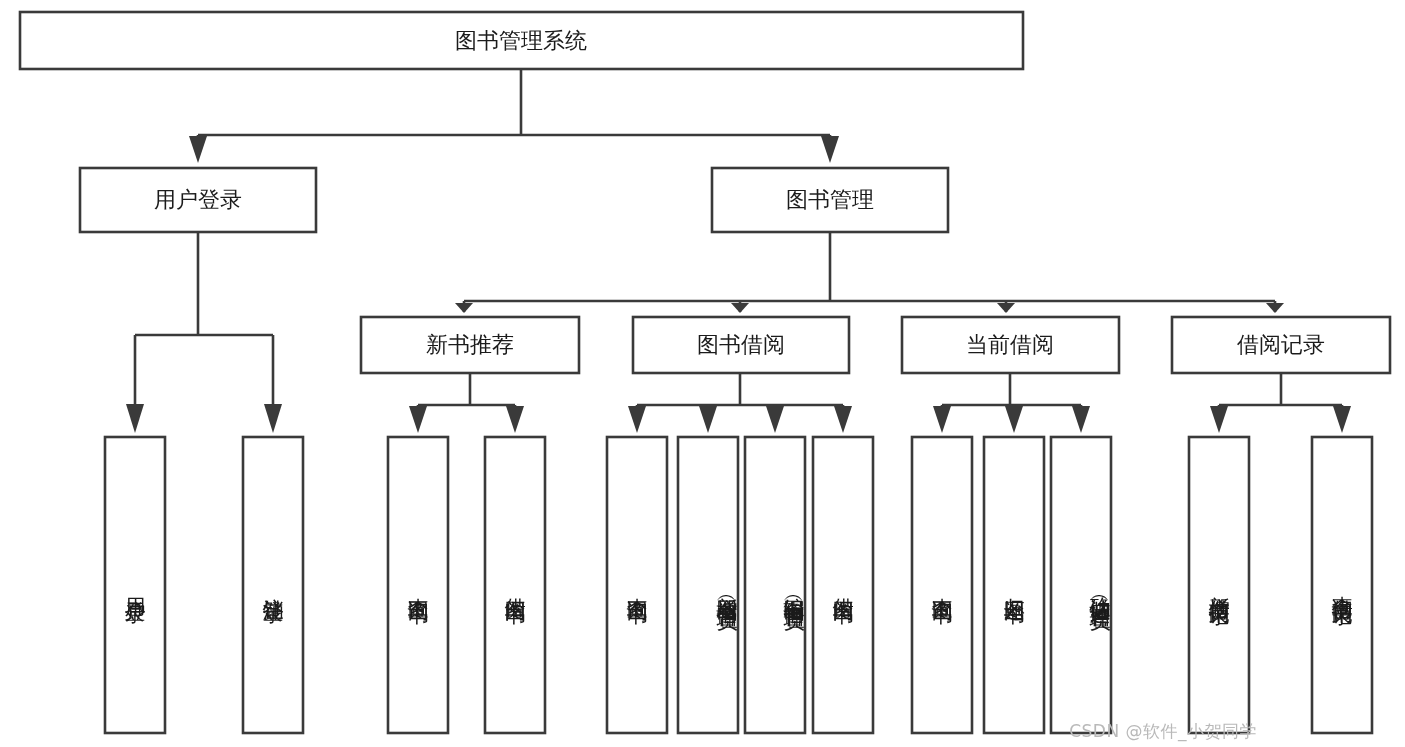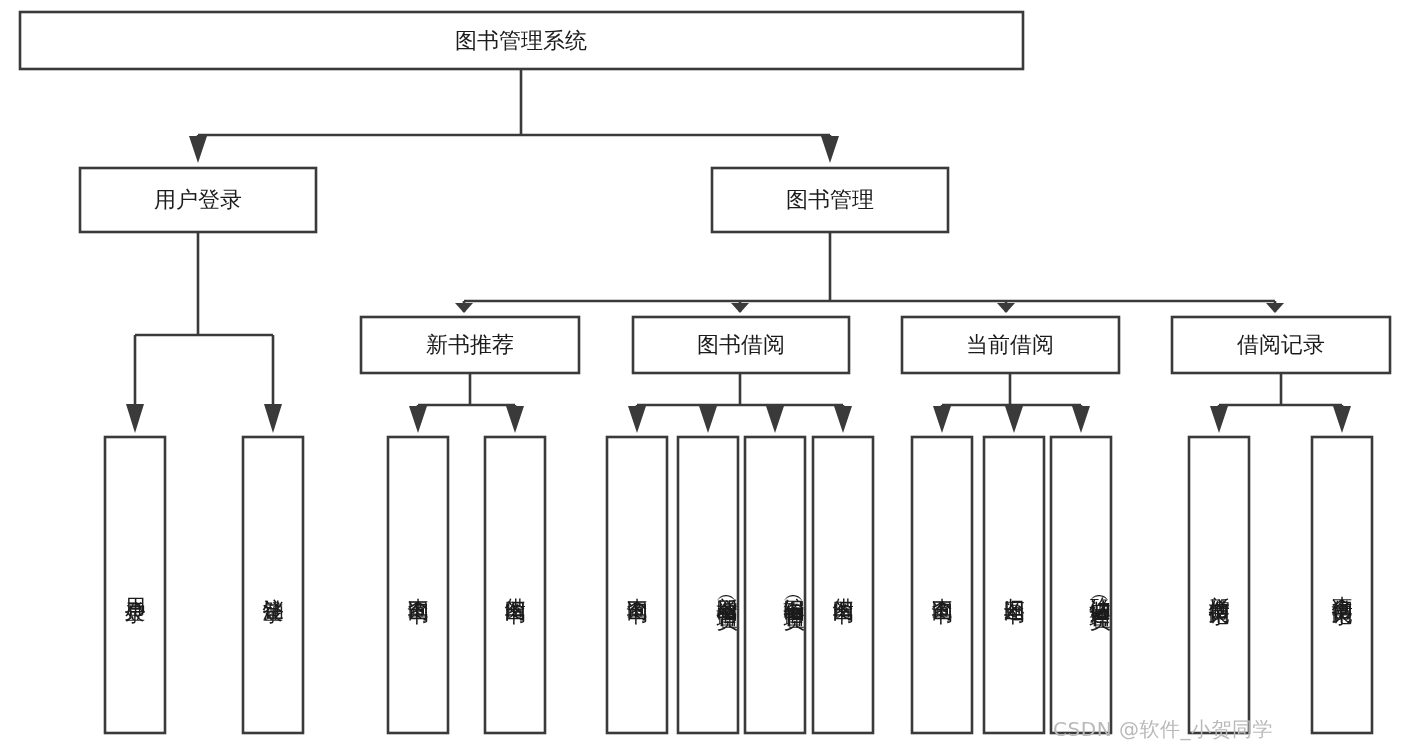--- a/index.html
+++ b/index.html
@@ -59,24 +59,24 @@
     color: #1b1b1b;
     letter-spacing: 2px;
     white-space: nowrap;
     display: flex;
     align-items: flex-start;
     justify-content: center;
     pointer-events: none;
   }
   .watermark {
     position: absolute;
-    right: 8px;
+    right: 24px;
     bottom: 4px;
     font-family: "DejaVu Sans", "Liberation Sans", sans-serif;
-    font-size: 20px;
+    font-size: 17px;
     color: #b9b9b9;
     white-space: nowrap;
     letter-spacing: 0.5px;
   }
 </style>
 </head>
 <body>
 
 <div id="diagram-root">
 

